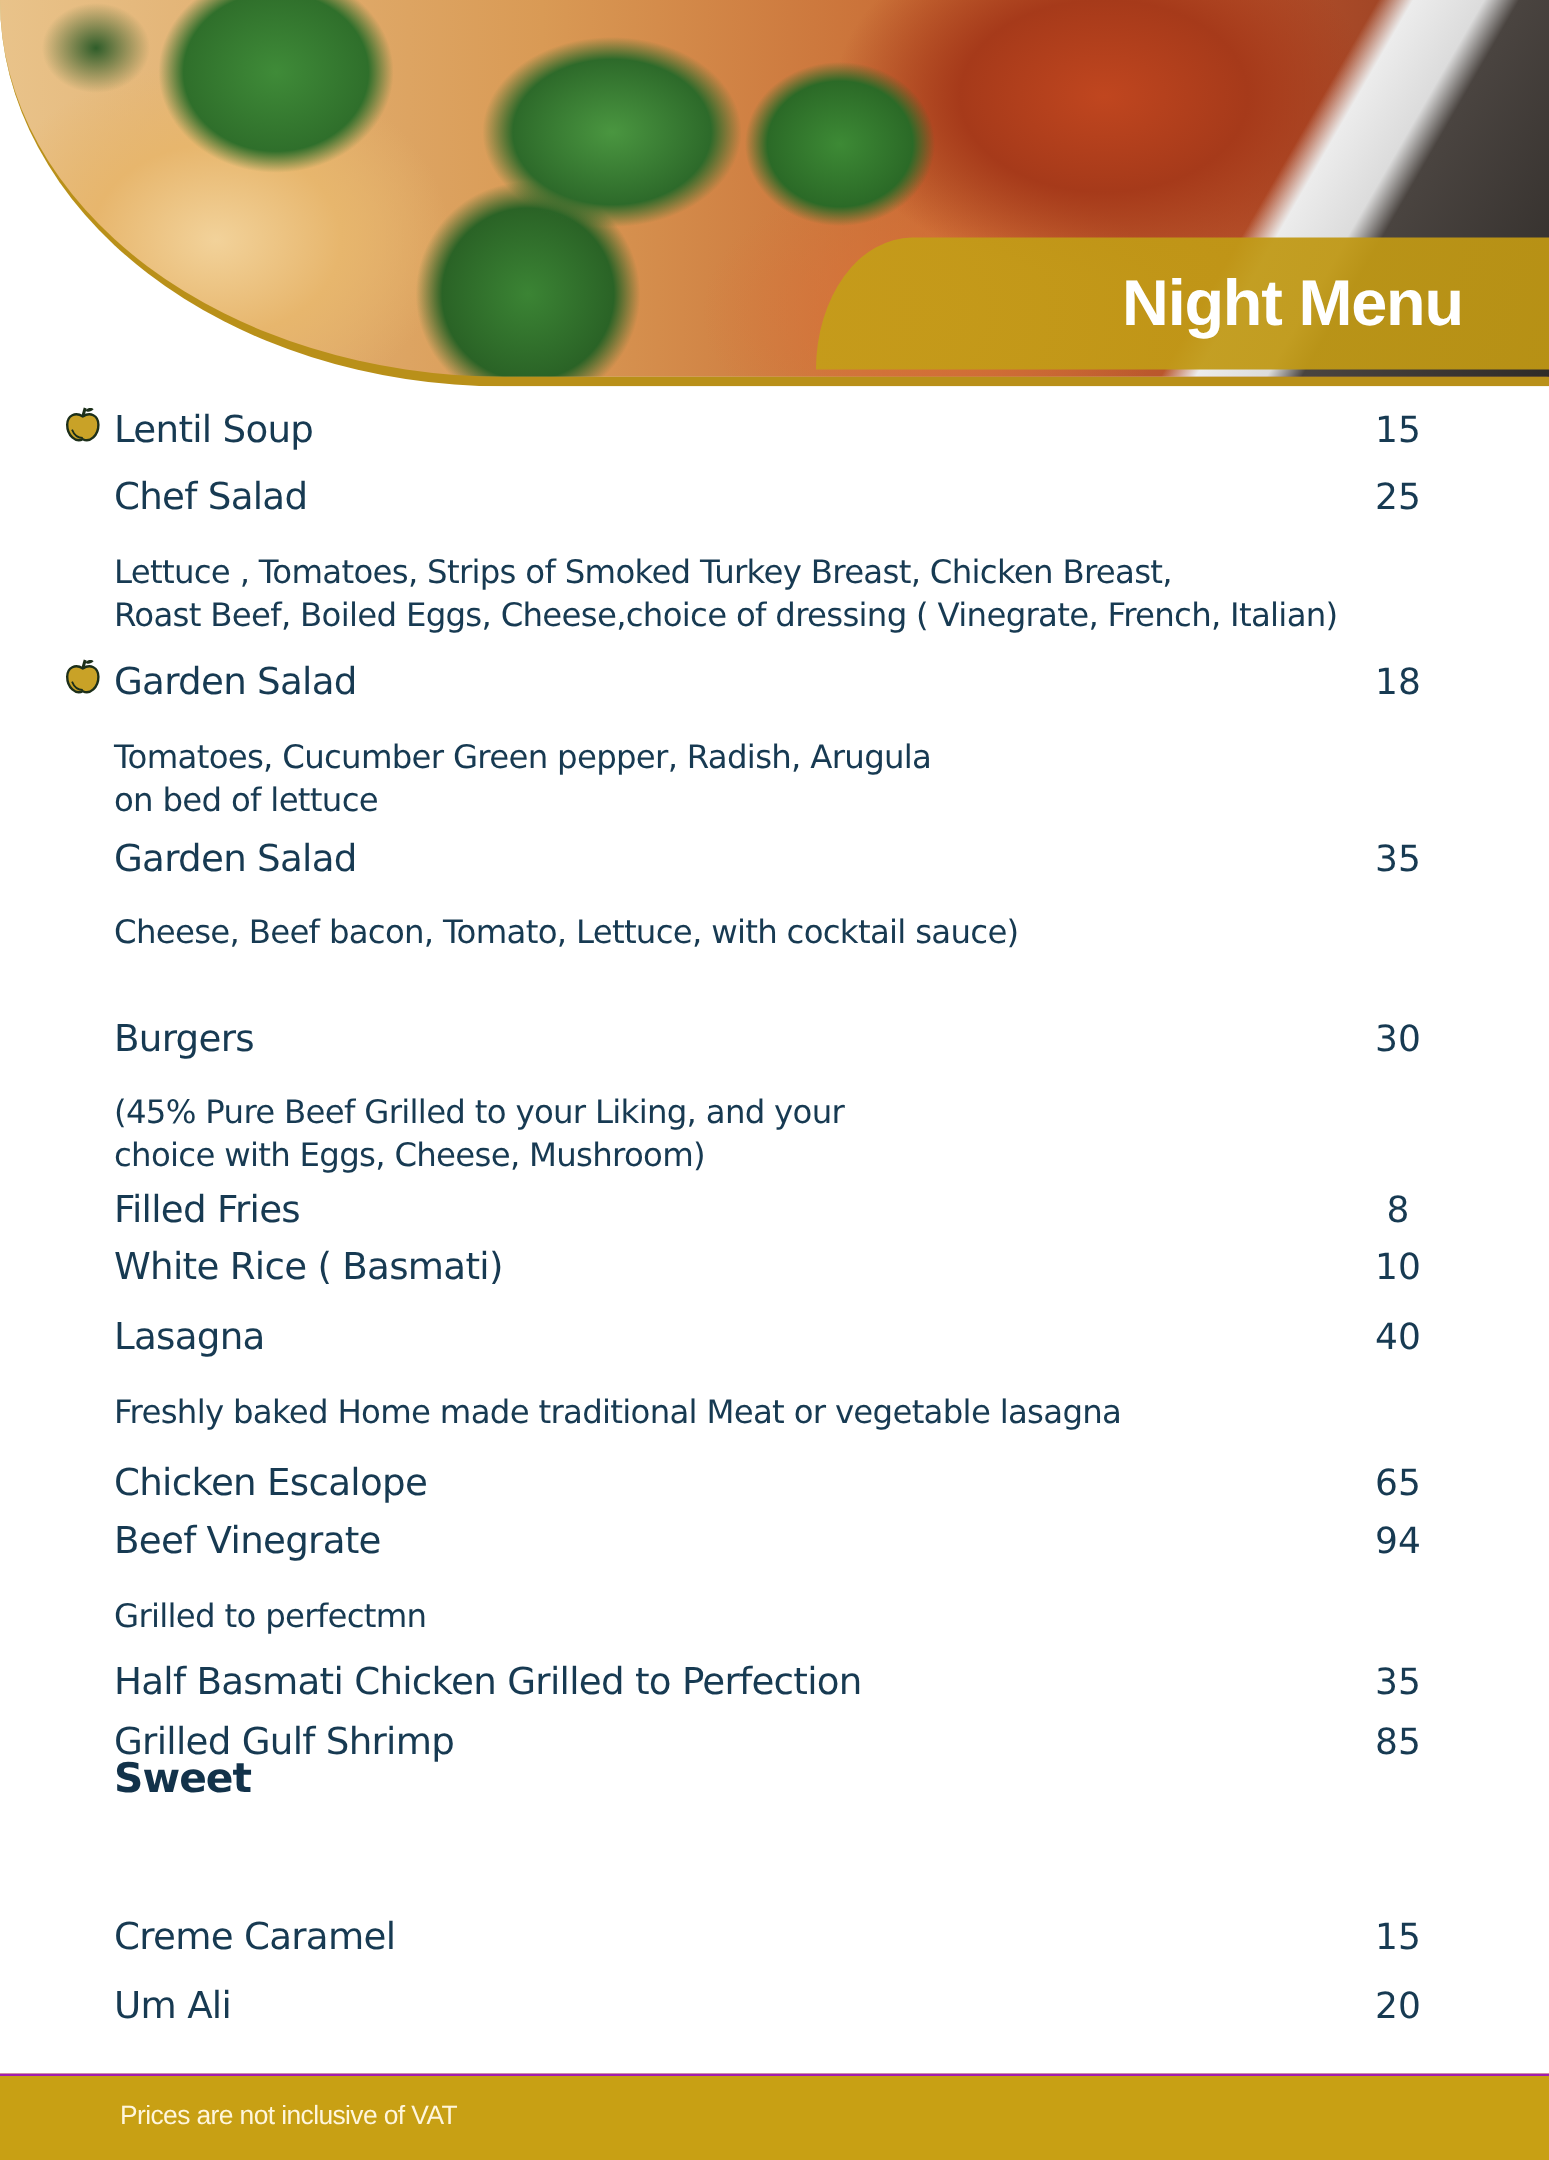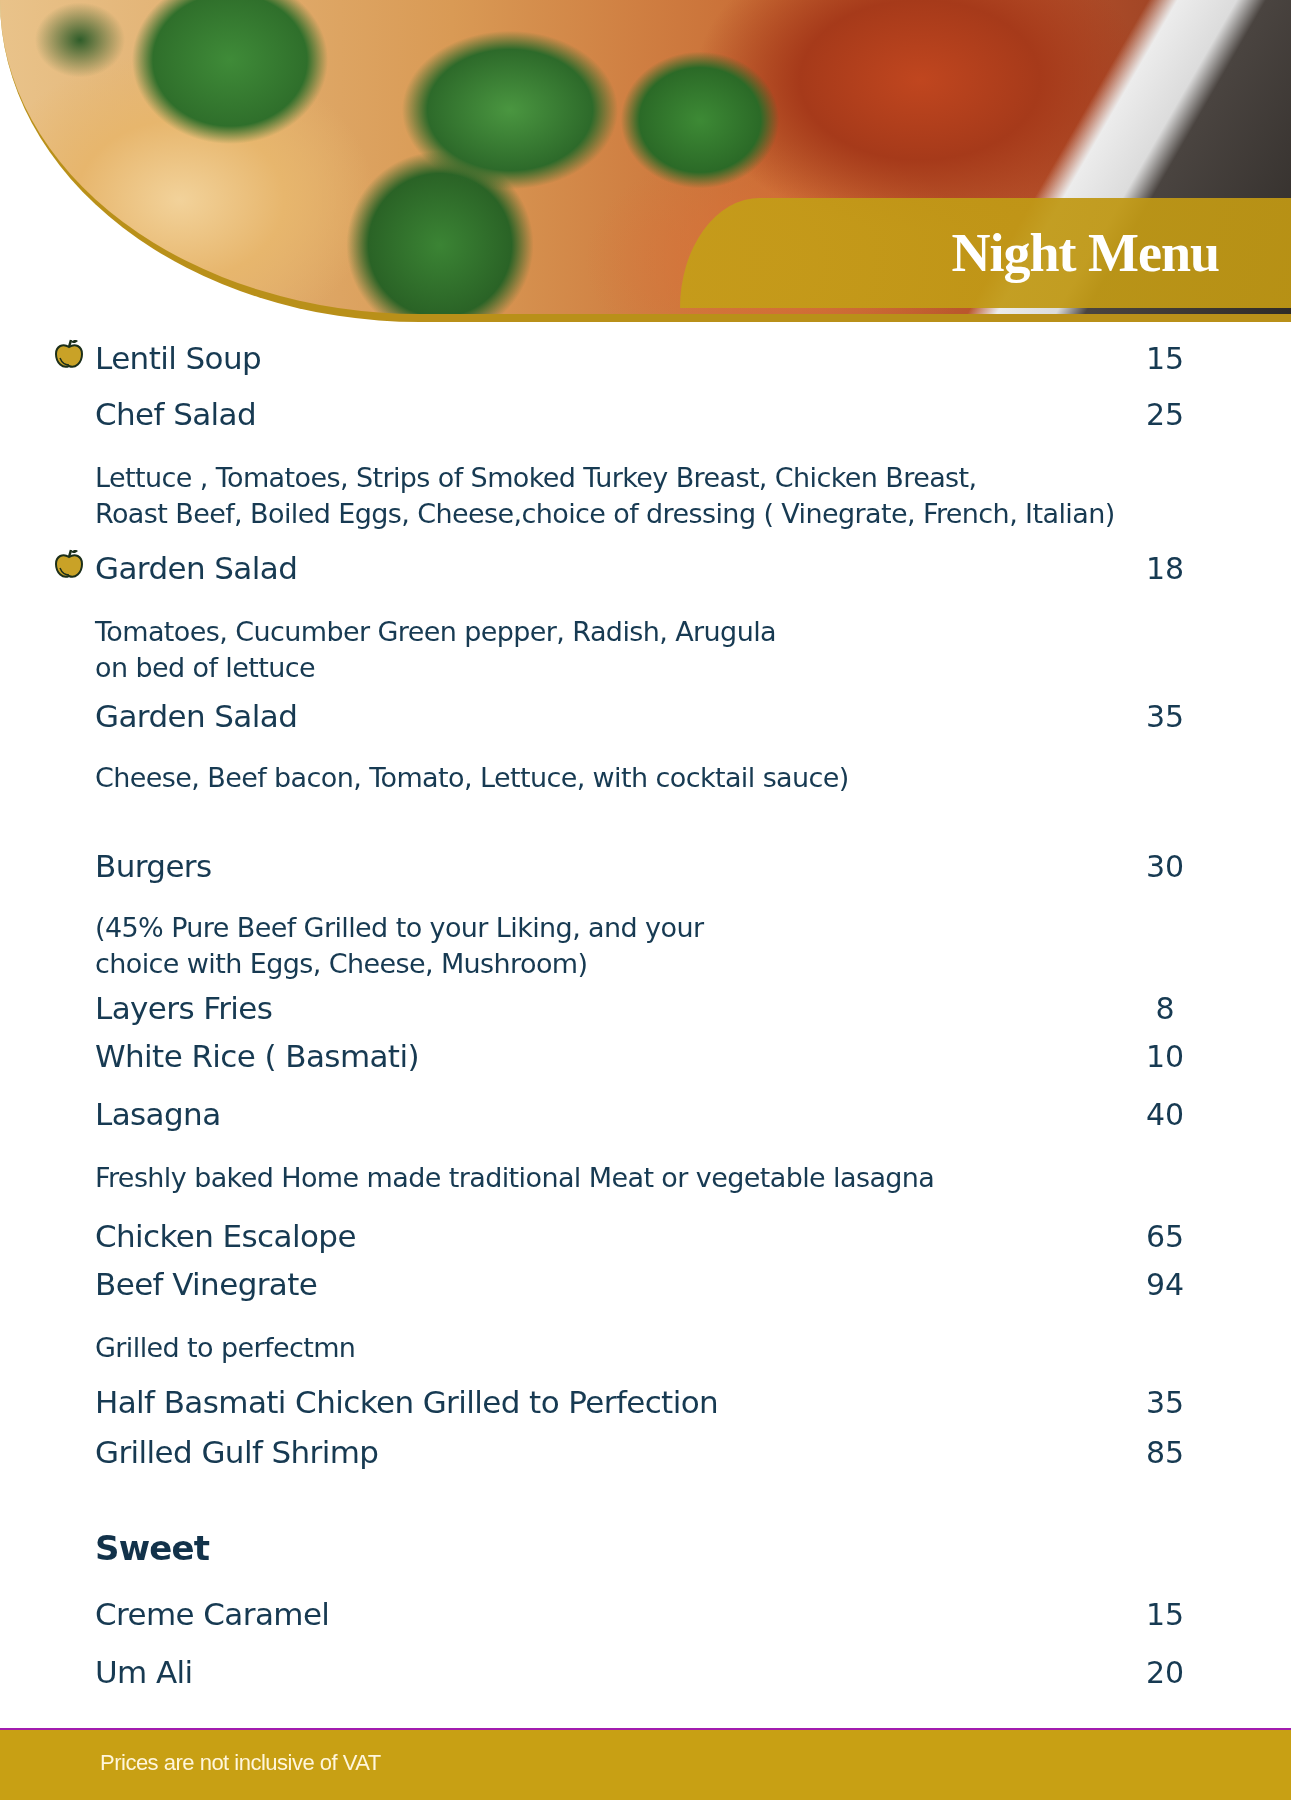--- a/index.html
+++ b/index.html
@@ -28,21 +28,21 @@
       border-bottom: 8px solid #b99019;
     }
     .title-banner {
       position: absolute; left: 680px; top: 198px; width: 611px; height: 110px;
       background: linear-gradient(90deg, rgba(196,158,24,0.92) 0%, rgba(190,150,20,0.95) 100%);
       border-top-left-radius: 80px 110px;
       display: flex; align-items: center; justify-content: flex-end;
       padding-right: 72px;
     }
     .title-banner h1 {
-      font-family: Liberation Serif, serif;
+      font-family: Liberation Sans, sans-serif;
       font-size: 54px; font-weight: bold; color: #ffffff;
       letter-spacing: -1px;
     }
     .row {
       position: absolute; left: 95px; width: 1100px;
       display: flex; justify-content: space-between; align-items: baseline;
       font-family: "DejaVu Sans", sans-serif;
     }
     .row .name { font-size: 31px; color: #173a52; letter-spacing: -0.6px; }
     .row .price { font-size: 30px; color: #173a52; width: 60px; text-align: center; }
@@ -130,21 +130,21 @@
   <div class="row" style="top:848px">
     <span class="name">Burgers</span>
     <span class="price">30</span>
   </div>
   <div class="desc" style="top:910px">
     <div>(45% Pure Beef Grilled to your Liking, and your</div>
     <div>choice with Eggs, Cheese, Mushroom)</div>
   </div>
 
   <div class="row" style="top:990px">
-    <span class="name">Layers Fries</span>
+    <span class="name">Filled Fries</span>
     <span class="price">8</span>
   </div>
 
   <div class="row" style="top:1038px">
     <span class="name">White Rice ( Basmati)</span>
     <span class="price">10</span>
   </div>
 
   <div class="row" style="top:1096px">
     <span class="name">Lasagna</span>
@@ -170,21 +170,21 @@
   <div class="row" style="top:1384px">
     <span class="name">Half Basmati Chicken Grilled to Perfection</span>
     <span class="price">35</span>
   </div>
 
   <div class="row" style="top:1434px">
     <span class="name">Grilled Gulf Shrimp</span>
     <span class="price">85</span>
   </div>
 
-  <div class="section-title" style="top:1528px">Sweet</div>
+  <div class="section-title" style="top:1462px">Sweet</div>
 
   <div class="row" style="top:1596px">
     <span class="name">Creme Caramel</span>
     <span class="price">15</span>
   </div>
   <div class="row" style="top:1654px">
     <span class="name">Um Ali</span>
     <span class="price">20</span>
   </div>
 </div>

